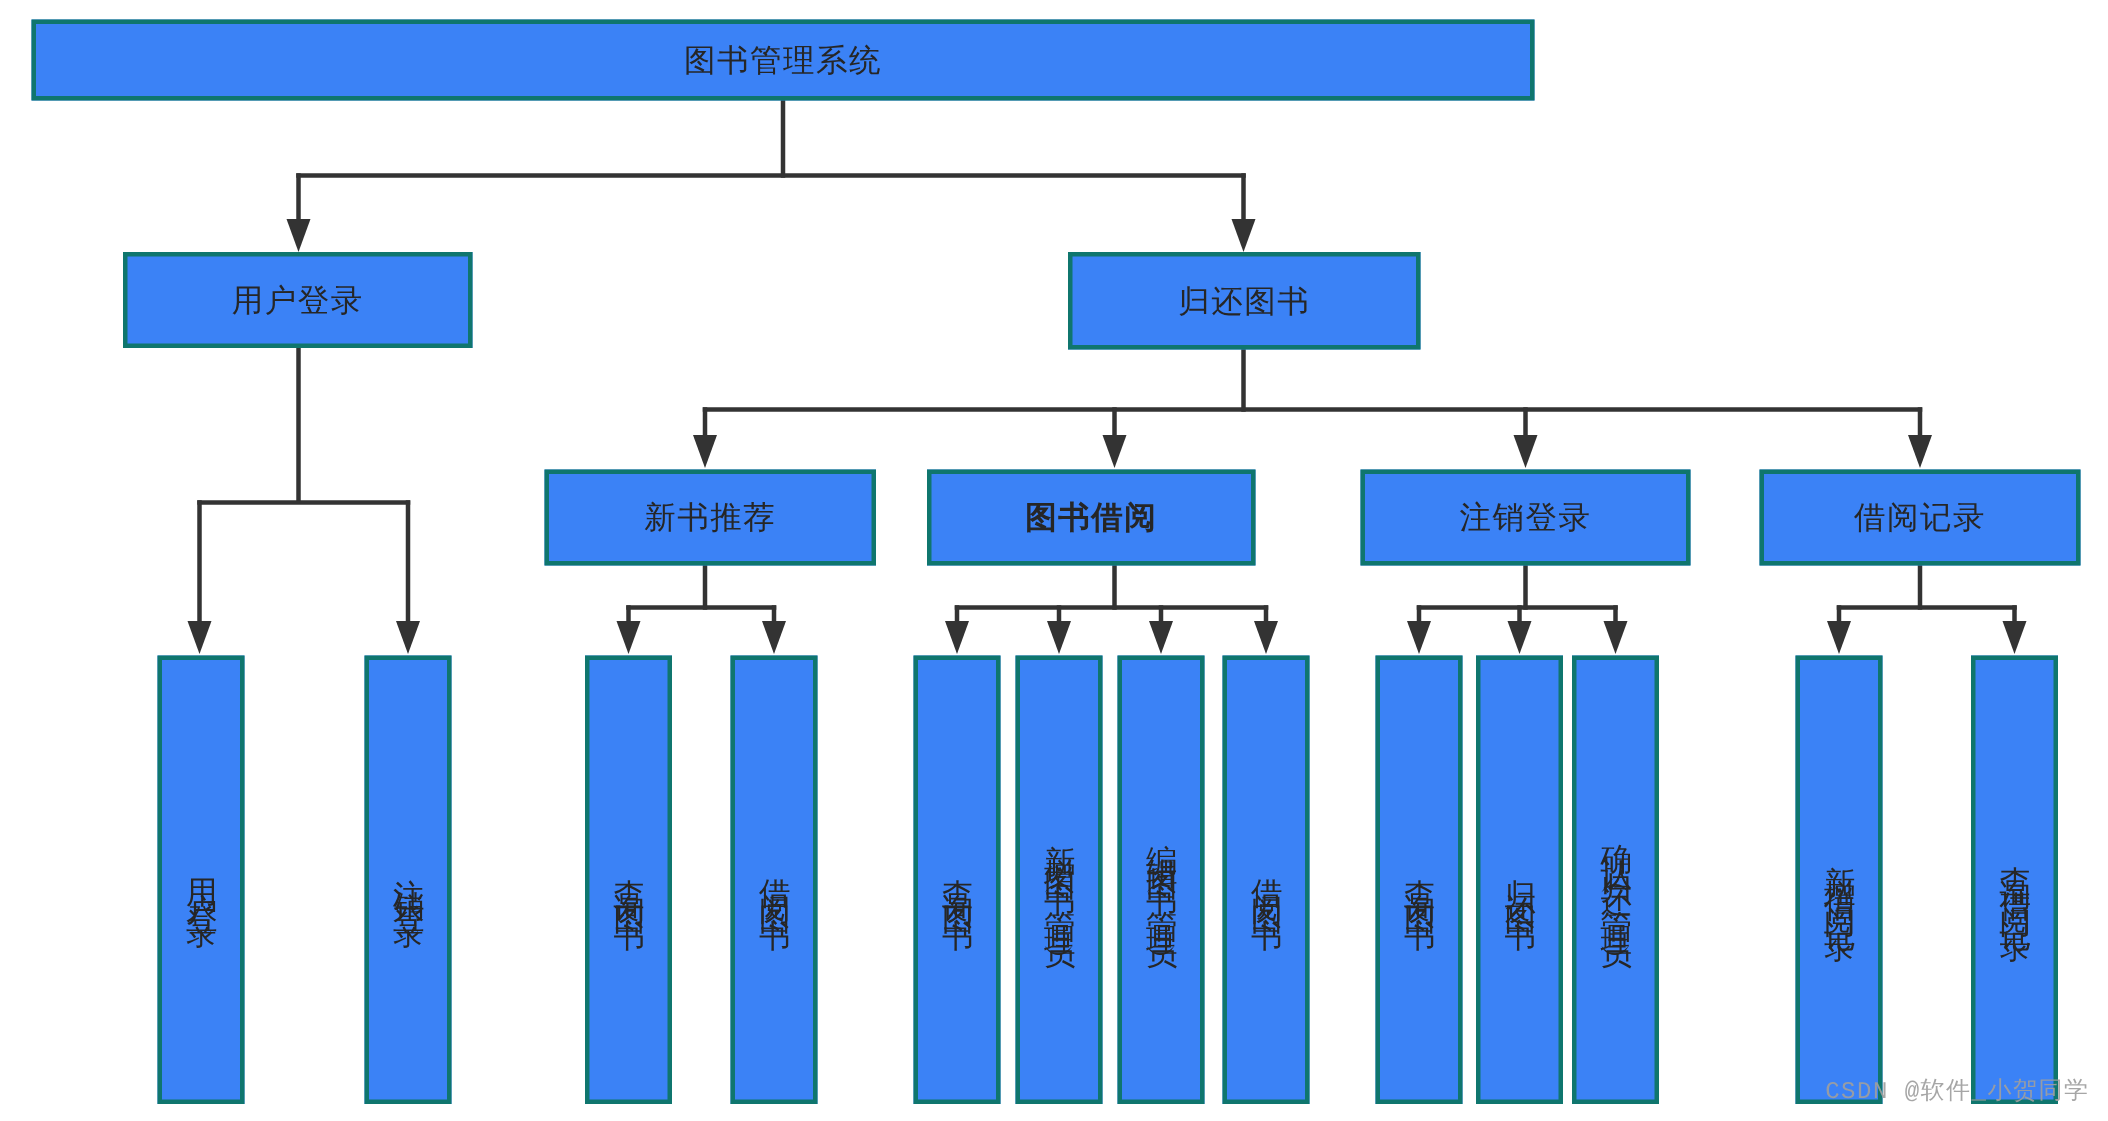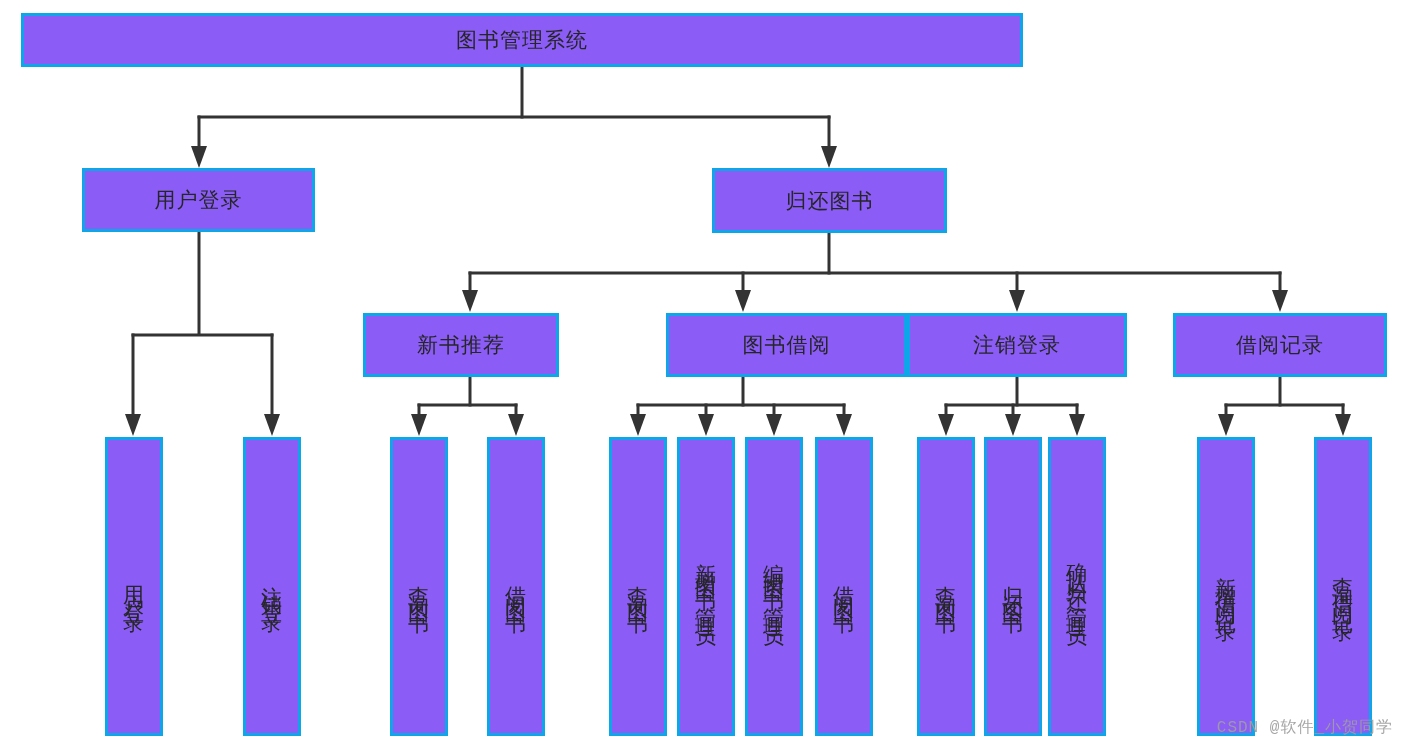--- a/index.html
+++ b/index.html
@@ -10,36 +10,36 @@
     background: #ffffff;
     font-family: "Liberation Sans", "DejaVu Sans", sans-serif;
     overflow: hidden;
   }
   svg.wires { position: absolute; left: 0; top: 0; z-index: 0; }
   svg.wires line { stroke: #333333; stroke-width: 3; }
   svg.wires polygon { fill: #333333; stroke: none; }
   .box {
     position: absolute;
     box-sizing: border-box;
-    background: #8b5cf6;
-    border: 3px solid #0ea5e9;
+    background: #3b82f6;
+    border: 3px solid #0f766e;
     color: #262626;
     display: flex;
     align-items: center;
     justify-content: center;
     font-size: 21px;
     z-index: 1;
     letter-spacing: 1px;
   }
   .root  { left: 21px;  top: 13px;  width: 1002px; height: 54px; }
   .lvl2a { left: 82px;  top: 168px; width: 233px;  height: 64px; }
   .lvl2b { left: 712px; top: 168px; width: 235px;  height: 65px; }
   .lvl3  { top: 313px; height: 64px; }
-  .l3a { left: 363px;  width: 196px; }
-  .l3b { left: 666px;  width: 241px; }
+  .l3a { left: 363px;  width: 221px; }
+  .l3b { left: 618px;  width: 219px; font-weight: bold; }
   .l3c { left: 907px;  width: 220px; }
   .l3d { left: 1173px; width: 214px; }
   .leaf { top: 437px; width: 58px; height: 299px; }
   .leaf .vtext {
     writing-mode: vertical-rl;
     text-orientation: mixed;
     line-height: 1;
     letter-spacing: 9px;
     font-size: 21px;
     color: #262626;

